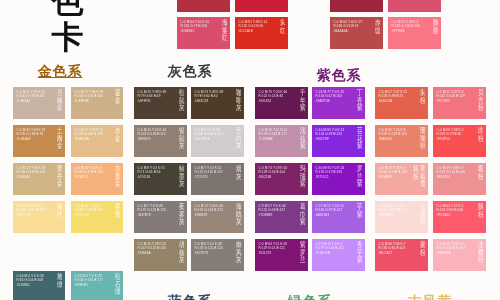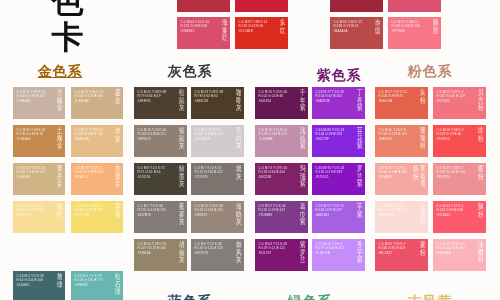--- a/index.html
+++ b/index.html
@@ -633,17 +633,16 @@
         <i>
           <span>松</span>
           <span>石</span>
           <span>绿</span>
         </i>
       </div>
     </div>
     <div class="sec-title" style="left: 60px; top: 64px; color: #a16207; text-decoration: underline;">金色系</div>
     <div class="sec-title" style="left: 190px; top: 64px; color: rgb(59, 59, 59);">灰色系</div>
     <div class="sec-title" style="left: 310px; top: 68px; color: #701a75; margin-left: 29px;">紫色系</div>
-    <div class="sec-title" style="left: 430px; top: 64px; color: rgb(192, 137, 116);">粉色系</div>
     <div class="sec-title" style="left: 190px; top: 294px; color: rgb(45, 74, 104);">蓝色系</div>
     <div class="sec-title" style="left: 310px; top: 294px; color: rgb(74, 168, 111);">绿色系</div>
     <div class="sec-title" style="left: 430px; top: 294px; color: rgb(221, 192, 105);">古风黄</div>
   </div>
 
 </body></html>

